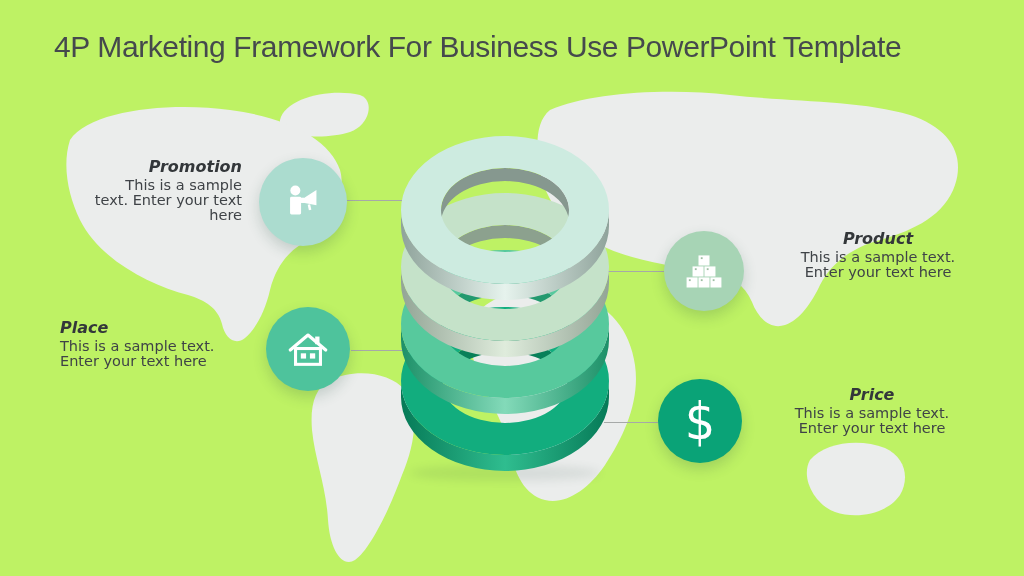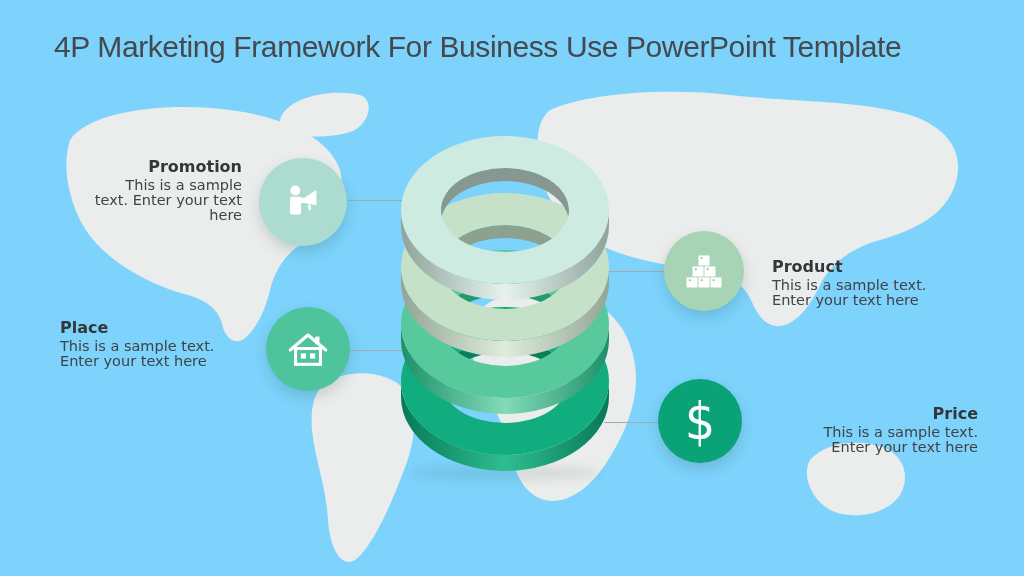--- a/index.html
+++ b/index.html
@@ -1,40 +1,40 @@
 <!DOCTYPE html>
 <html><head>
 <meta charset="utf-8">
 <style>
   html,body{margin:0;padding:0;background:#fff;}
-  .slide{position:relative;width:1024px;height:576px;background:#7dd3fc;overflow:hidden;
+  .slide{position:relative;width:1024px;height:576px;background:#bef264;overflow:hidden;
          font-family:"DejaVu Sans",sans-serif;}
   .title{position:absolute;left:54px;top:30px;margin:0;white-space:nowrap;
          font-family:"Liberation Sans",sans-serif;font-weight:400;font-size:30px;
          letter-spacing:-0.4px;color:#45494d;}
   .map{position:absolute;left:30px;top:80px;width:960px;height:496px;z-index:0;}
   .connector{position:absolute;height:1px;z-index:1;background:#a6a9a8;}
   #conn-promotion{left:347px;top:200px;width:62px;}
   #conn-place{left:351px;top:350px;width:58px;}
   #conn-product{left:606px;top:271px;width:58px;}
   #conn-price{left:604px;top:422px;width:54px;}
   .ring-stack{position:absolute;left:368px;top:128px;width:300px;height:360px;z-index:2;}
   .circle{position:absolute;border-radius:50%;z-index:3;display:flex;align-items:center;
           justify-content:center;box-shadow:0 6px 14px rgba(40,80,65,.20);}
   #circle-promotion{left:259px;top:158px;width:88px;height:88px;}
   #circle-place{left:266px;top:307px;width:84px;height:84px;}
   #circle-product{left:664px;top:231px;width:80px;height:80px;}
   #circle-price{left:658px;top:379px;width:84px;height:84px;}
   .txt{position:absolute;z-index:3;color:#3f4347;}
-  .item-title{font-weight:bold;font-size:16px;line-height:19px;color:#33373a;margin-bottom:2px;}
+  .item-title{font-weight:bold;font-size:16px;line-height:19px;color:#33373a;margin-bottom:2px;font-style:italic;}
   .item-body{font-size:14.5px;line-height:15px;white-space:pre-line;}
   #txt-promotion{left:58px;top:157px;width:184px;text-align:right;}
   #txt-place{left:60px;top:318px;width:186px;}
-  #txt-product{left:772px;top:229px;width:212px;text-align:left;margin-top:28px;}
-  #txt-price{left:766px;top:404px;width:212px;text-align:right;}
+  #txt-product{left:772px;top:229px;width:212px;text-align:center;}
+  #txt-price{left:766px;top:385px;width:212px;text-align:center;}
   .dollar{font-family:"DejaVu Sans",sans-serif;font-size:48px;color:#fff;line-height:1;
           transform:scaleY(1.08);}
 </style>
 </head>
 <body>
 
 <div class="slide">
 
   <h1 class="title" style="color: rgb(69, 73, 77);">4P Marketing Framework For Business Use PowerPoint Template</h1>
 

